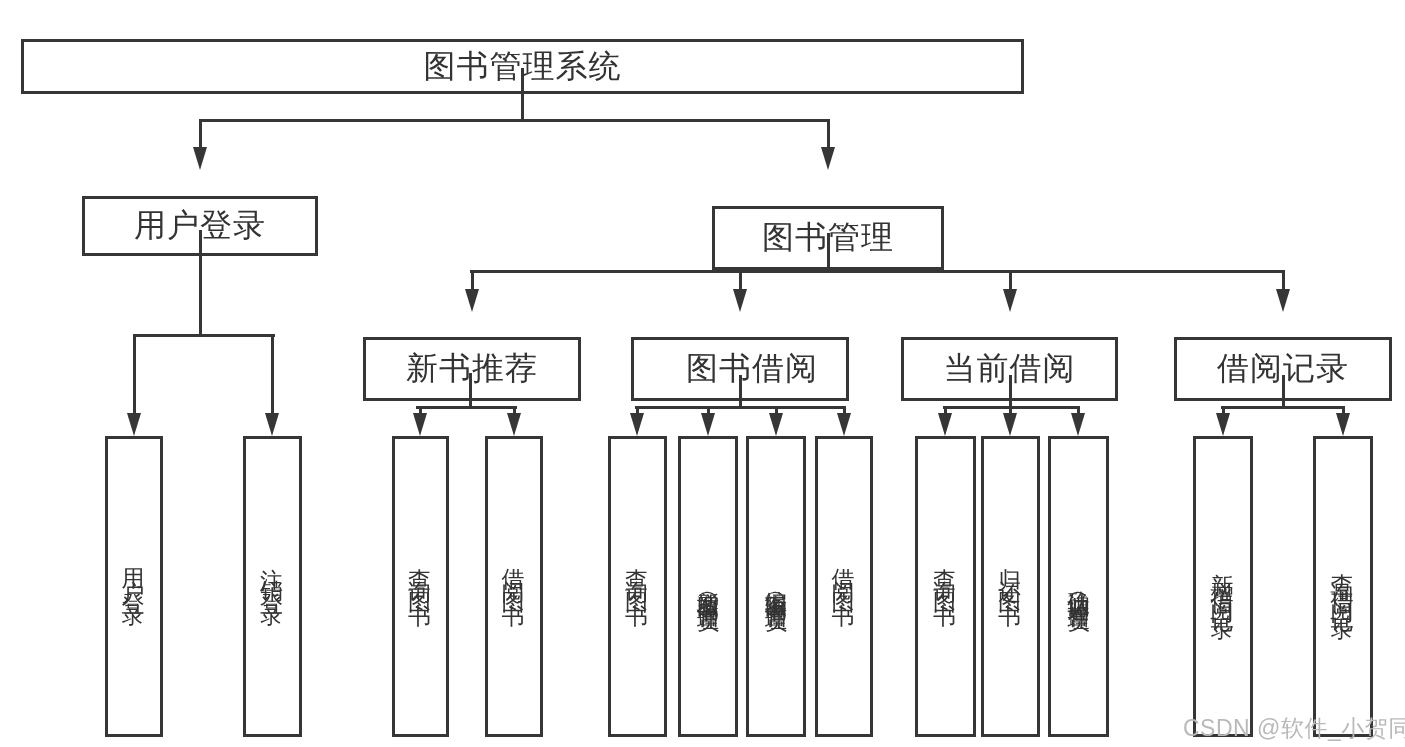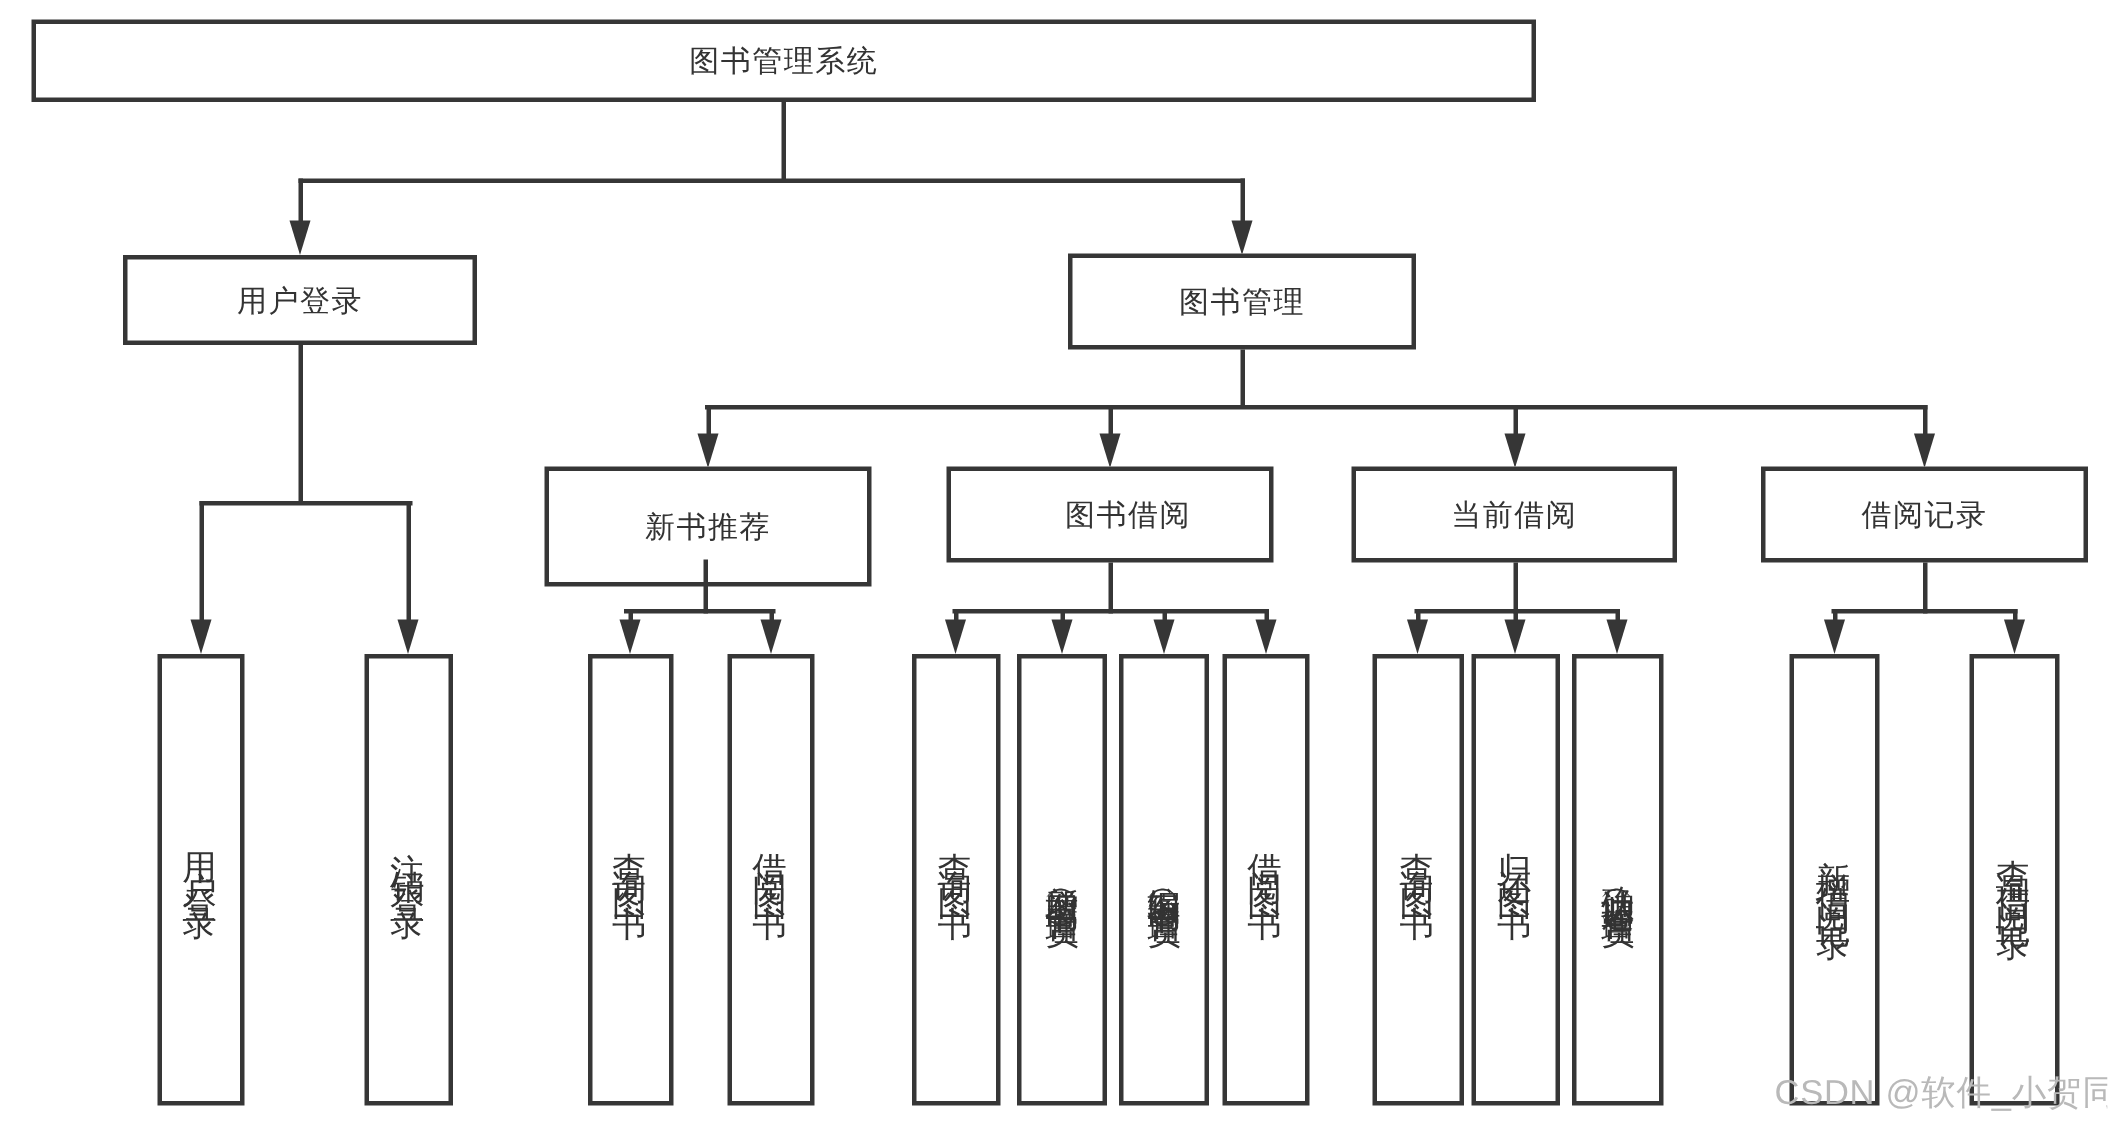--- a/index.html
+++ b/index.html
@@ -5,21 +5,21 @@
   html,body{margin:0;padding:0;background:#ffffff;}
   .canvas{
     position:relative;width:1405px;height:747px;background:#ffffff;overflow:hidden;
     font-family:"Liberation Sans","DejaVu Sans",sans-serif;color:#333333;
   }
   .box{
     position:absolute;box-sizing:border-box;background:#ffffff;
     border:3px solid #363636;display:flex;align-items:center;justify-content:center;
     color:#333333;
   }
-  .h-box{font-size:20px;letter-spacing:1px;}
+  .h-box{font-size:32px;letter-spacing:1px;margin-top:26px;}
   .v-box{
     writing-mode:vertical-rl;text-orientation:mixed;
     font-size:23px;letter-spacing:12px;padding-bottom:26px;
   }
   .v-box.chars-6{letter-spacing:9px;padding-bottom:10px;}
   .v-box.chars-9{letter-spacing:3px;font-size:22px;padding-bottom:0;}
   .line{position:absolute;background:#363636;}
   .arrow{
     position:absolute;width:0;height:0;
     border-left:7.5px solid transparent;border-right:7.5px solid transparent;
@@ -38,41 +38,41 @@
   <div class="box h-box" style="left:21px;top:13px;width:1003px;height:55px;">图书管理系统</div>
 
   <div class="line" style="left:521px;top:68px;width:3px;height:53px;"></div>
   <div class="line" style="left:198.5px;top:118.5px;width:631px;height:3px;"></div>
   <div class="line" style="left:198.5px;top:118.5px;width:3px;height:32px;"></div>
   <div class="arrow" style="left:192.5px;top:147px;"></div>
   <div class="line" style="left:826.5px;top:118.5px;width:3px;height:32px;"></div>
   <div class="arrow" style="left:820.5px;top:147px;"></div>
 
   <div class="box h-box" style="left:82px;top:170px;width:236px;height:60px;">用户登录</div>
-  <div class="box h-box" style="left:712px;top:169px;width:232px;height:64px;">图书管理</div>
+  <div class="box h-box" style="left:712px;top:180px;width:232px;height:64px;">图书管理</div>
 
   <div class="line" style="left:198.5px;top:230px;width:3px;height:106px;"></div>
   <div class="line" style="left:132.5px;top:333.5px;width:142px;height:3px;"></div>
   <div class="line" style="left:132.5px;top:333.5px;width:3px;height:82px;"></div>
   <div class="arrow" style="left:126.5px;top:413px;"></div>
   <div class="line" style="left:270.5px;top:333.5px;width:3px;height:82px;"></div>
   <div class="arrow" style="left:264.5px;top:413px;"></div>
 
   <div class="line" style="left:826.5px;top:233px;width:3px;height:39px;"></div>
   <div class="line" style="left:469.5px;top:269.5px;width:815px;height:3px;"></div>
   <div class="line" style="left:470.5px;top:269.5px;width:3px;height:26px;"></div>
   <div class="arrow" style="left:464.5px;top:289px;"></div>
   <div class="line" style="left:738.5px;top:269.5px;width:3px;height:26px;"></div>
   <div class="arrow" style="left:732.5px;top:289px;"></div>
   <div class="line" style="left:1008.5px;top:269.5px;width:3px;height:26px;"></div>
   <div class="arrow" style="left:1002.5px;top:289px;"></div>
   <div class="line" style="left:1281.5px;top:269.5px;width:3px;height:26px;"></div>
   <div class="arrow" style="left:1275.5px;top:289px;"></div>
 
-  <div class="box h-box" style="left:363px;top:311px;width:218px;height:80px;">新书推荐</div>
+  <div class="box h-box" style="left:363px;top:311px;width:218px;height:64px;">新书推荐</div>
   <div class="box h-box" style="left:631px;top:311px;width:218px;height:64px;padding-left:24px;">图书借阅</div>
   <div class="box h-box" style="left:901px;top:311px;width:217px;height:64px;">当前借阅</div>
   <div class="box h-box" style="left:1174px;top:311px;width:218px;height:64px;">借阅记录</div>
 
   <div class="line" style="left:468.5px;top:373px;width:3px;height:36px;"></div>
   <div class="line" style="left:416px;top:406px;width:101px;height:3px;"></div>
   <div class="line" style="left:418.5px;top:406px;width:3px;height:11px;"></div>
   <div class="arrow" style="left:412.5px;top:413px;"></div>
   <div class="line" style="left:512.5px;top:406px;width:3px;height:11px;"></div>
   <div class="arrow" style="left:506.5px;top:413px;"></div>

